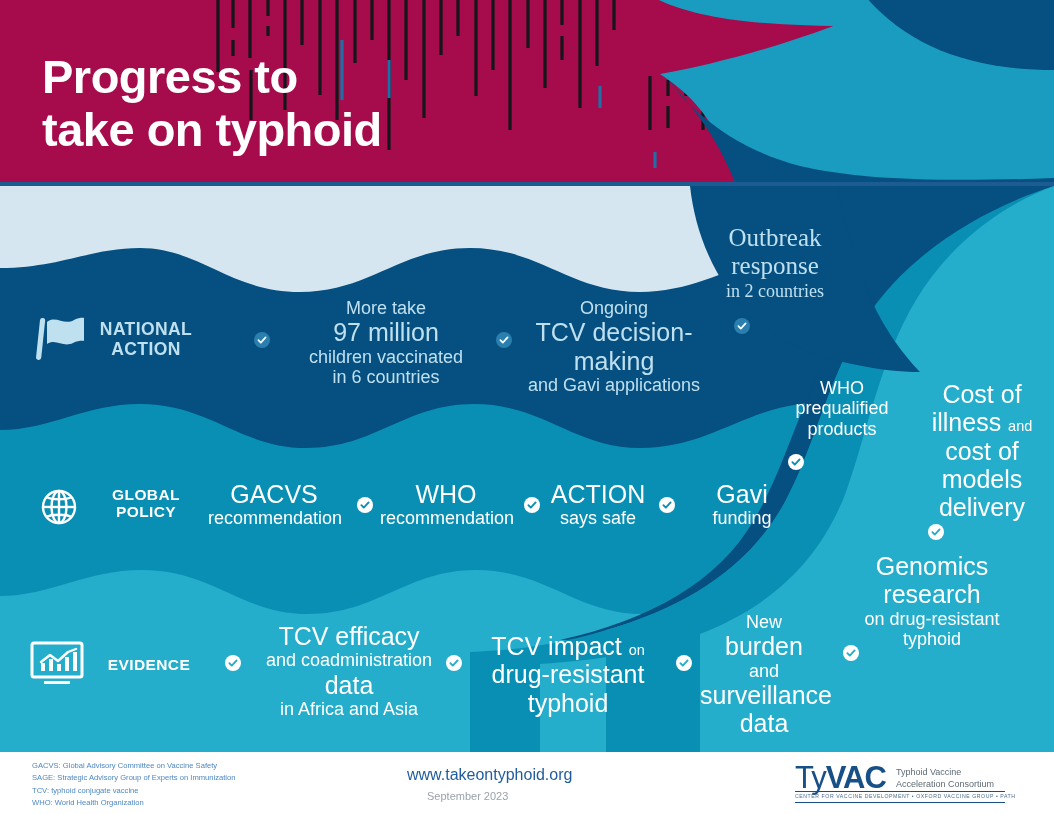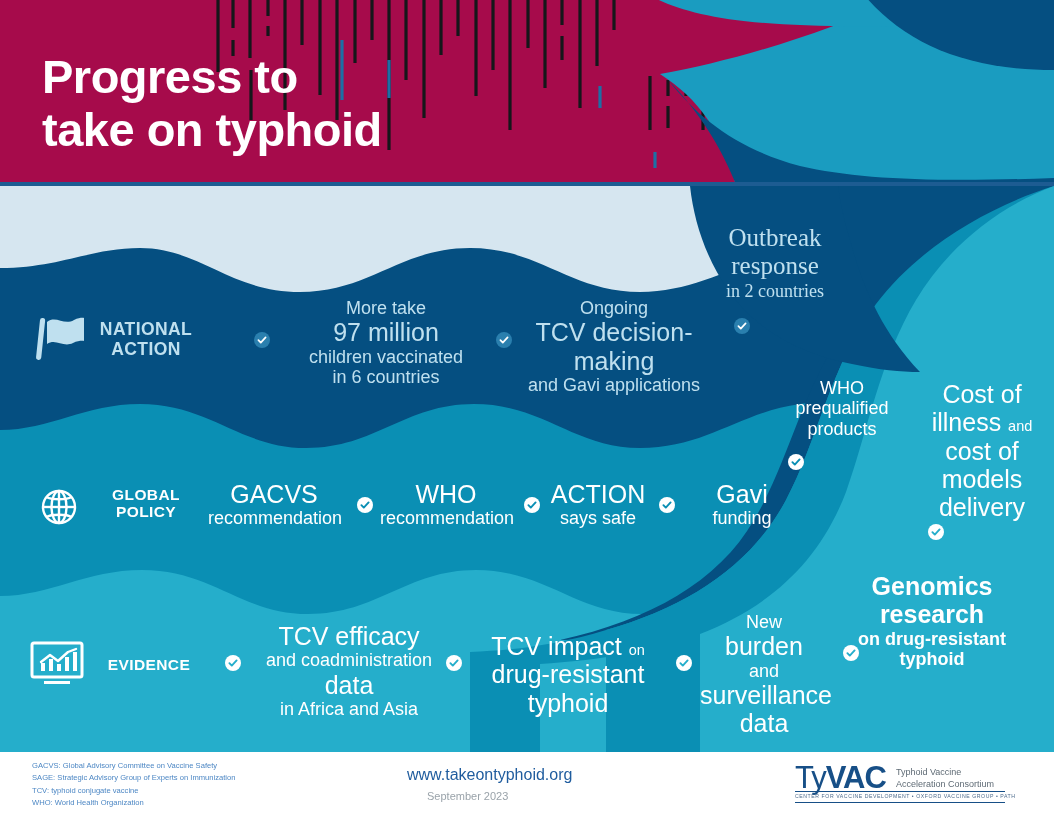--- a/index.html
+++ b/index.html
@@ -351,21 +351,21 @@
           <circle cx="8" cy="8" r="8" fill="#ffffff"></circle>
           <path d="M4.4,8.2 L6.8,10.6 L11.6,5.4" stroke="#0a8fb4" stroke-width="1.9" fill="none" stroke-linecap="round" stroke-linejoin="round"></path>
         </svg>
     </div>
 
     <div class="item tone-white" style="left:690px; top:480px; width:104px;">
       <span class="big">Gavi</span>
       <span class="sm">funding</span>
     </div>
 
-    <div class="item tone-white" style="left:852px; top:572px; width:160px;font-weight:bold;">
+    <div class="item tone-white" style="left:852px; top:552px; width:160px;">
       <span class="big">Genomics</span>
       <span class="big">research</span>
       <span class="sm">on drug-resistant</span>
       <span class="sm">typhoid</span>
     </div>
 
     <div class="ricon" style="left:28px; top:640px;">
       <svg width="58" height="48" viewBox="0 0 58 48" xmlns="http://www.w3.org/2000/svg">
         <rect x="4" y="3" width="50" height="34" rx="2" stroke="#ffffff" stroke-width="3" fill="none"></rect>
         <g fill="#ffffff">

